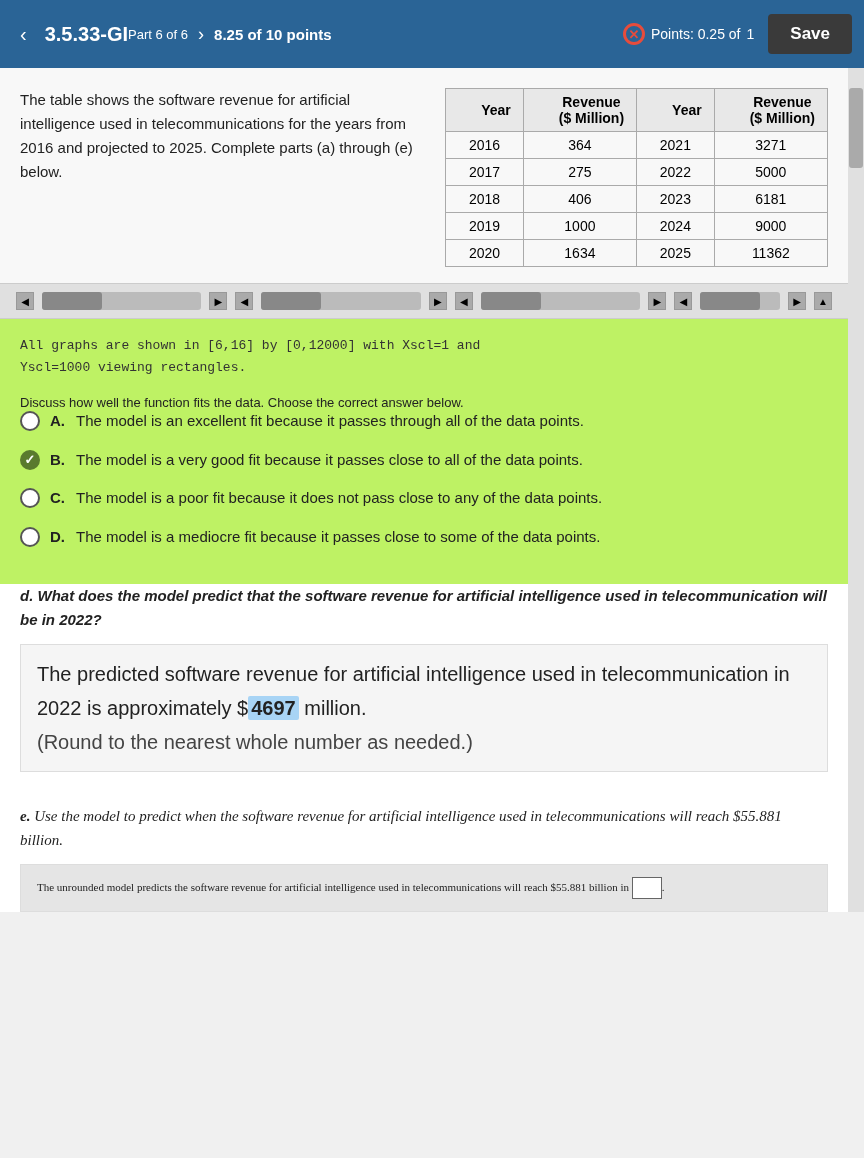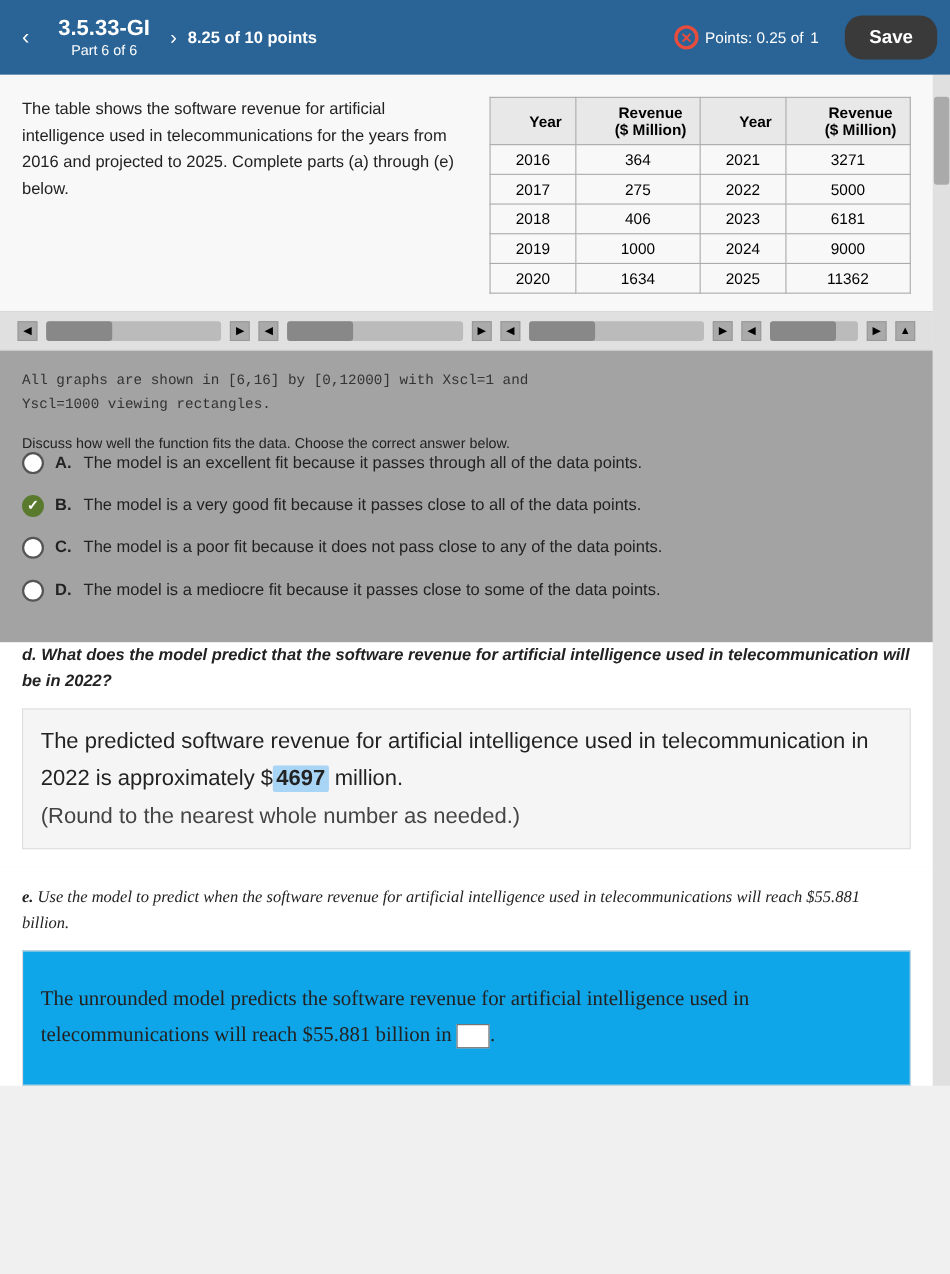--- a/index.html
+++ b/index.html
@@ -24,21 +24,21 @@
     .header-nav-btn {
       background: none;
       border: none;
       color: white;
       font-size: 20px;
       cursor: pointer;
       padding: 4px 8px;
     }
     .header-question-id {
       display: flex;
-      flex-direction: column;
+      flex-direction: row;
       align-items: center;
       min-width: 100px;
     }
     .header-question-id .q-id {
       font-size: 20px;
       font-weight: bold;
     }
     .header-question-id .part-label {
       font-size: 13px;
     }
@@ -77,23 +77,23 @@
       font-size: 13px;
       font-weight: bold;
     }
     .save-btn {
       background: #3a3a3a;
       color: white;
       border: none;
       padding: 10px 22px;
       font-size: 17px;
       font-weight: bold;
-      border-radius: 16px;
+      border-radius: 4px;
       cursor: pointer;
-      margin-left: 14px;
+      margin-left: 4px;
     }
 
     
     .data-section {
       display: flex;
       gap: 24px;
       padding: 20px 20px 16px 20px;
       border-bottom: 1px solid #ccc;
       background: #f8f8f8;
     }
@@ -155,21 +155,21 @@
       display: flex;
       align-items: center;
       justify-content: center;
       cursor: pointer;
       font-size: 10px;
     }
 
     
     .answer-section {
       padding: 16px 20px;
-      background: #a3a3a3;
+      background: #bef264;
     }
 
     .monospace-text {
       font-family: 'Courier New', monospace;
       font-size: 13px;
       color: #333;
       line-height: 1.7;
       margin-bottom: 16px;
     }
 
@@ -272,24 +272,24 @@
       font-size: 15px;
       margin-bottom: 8px;
     }
     .part-e-text {
       font-size: 15px;
       color: #222;
       line-height: 1.6;
       margin-bottom: 12px;
     }
     .part-e-answer-section {
-      background: #0ea5e9;
+      background: #e5e5e5;
       border: 1px solid #ddd;
-      padding: 28px 16px;
-      font-size: 19px;
+      padding: 12px 16px;
+      font-size: 11px;
       color: #222;
       line-height: 1.7;
     }
     .input-box {
       display: inline-block;
       width: 30px;
       height: 22px;
       border: 1px solid #666;
       background: white;
       vertical-align: middle;

